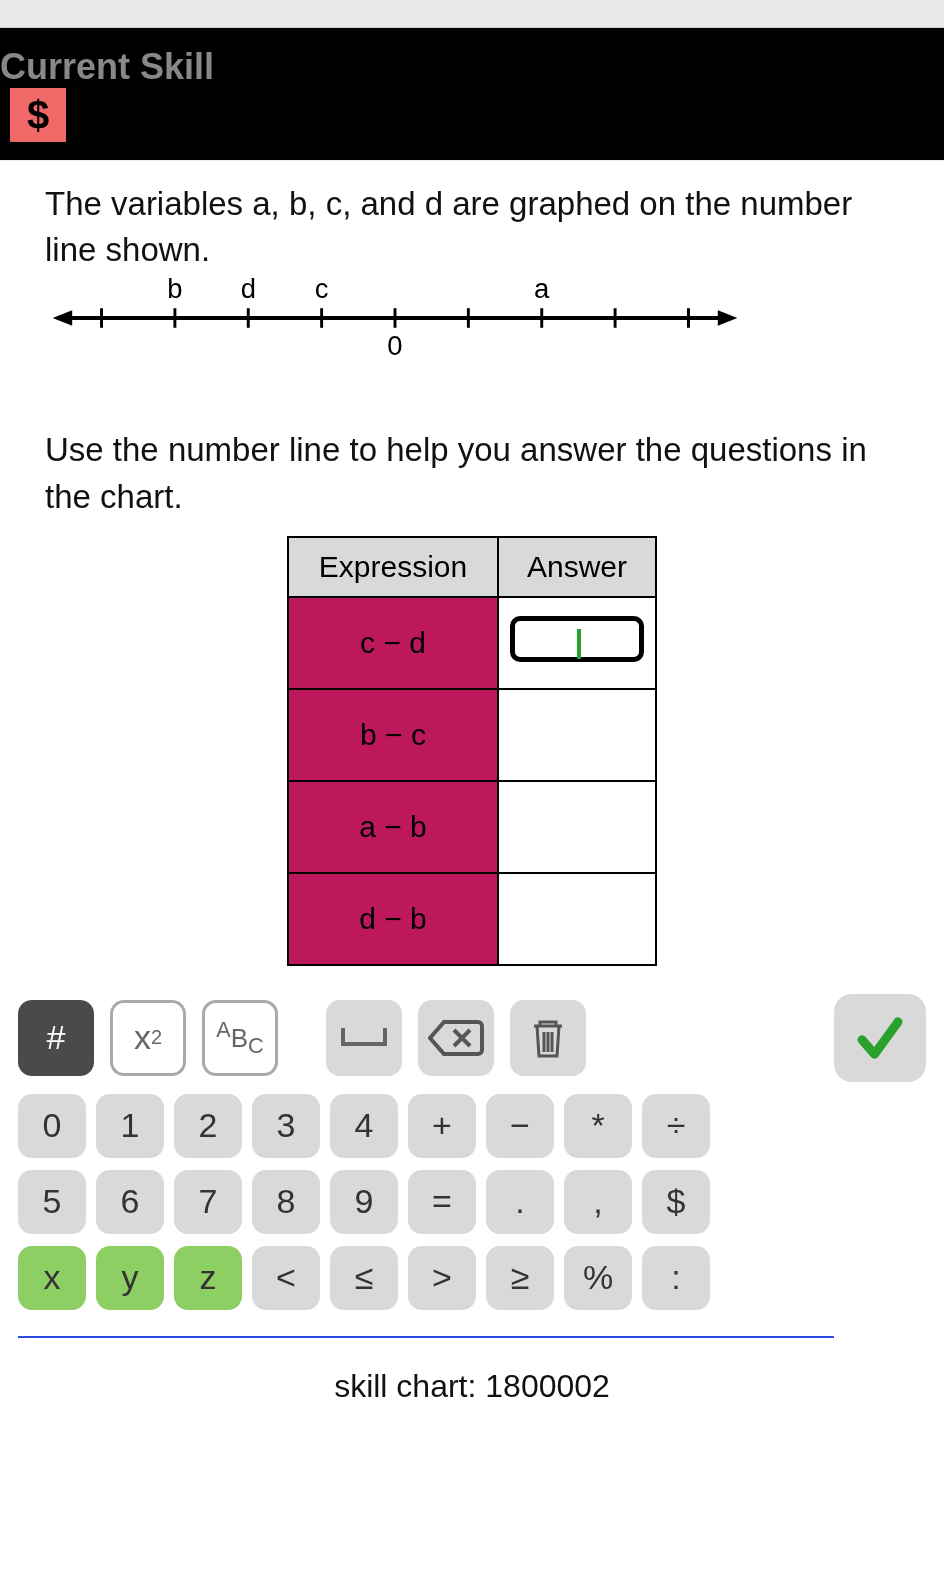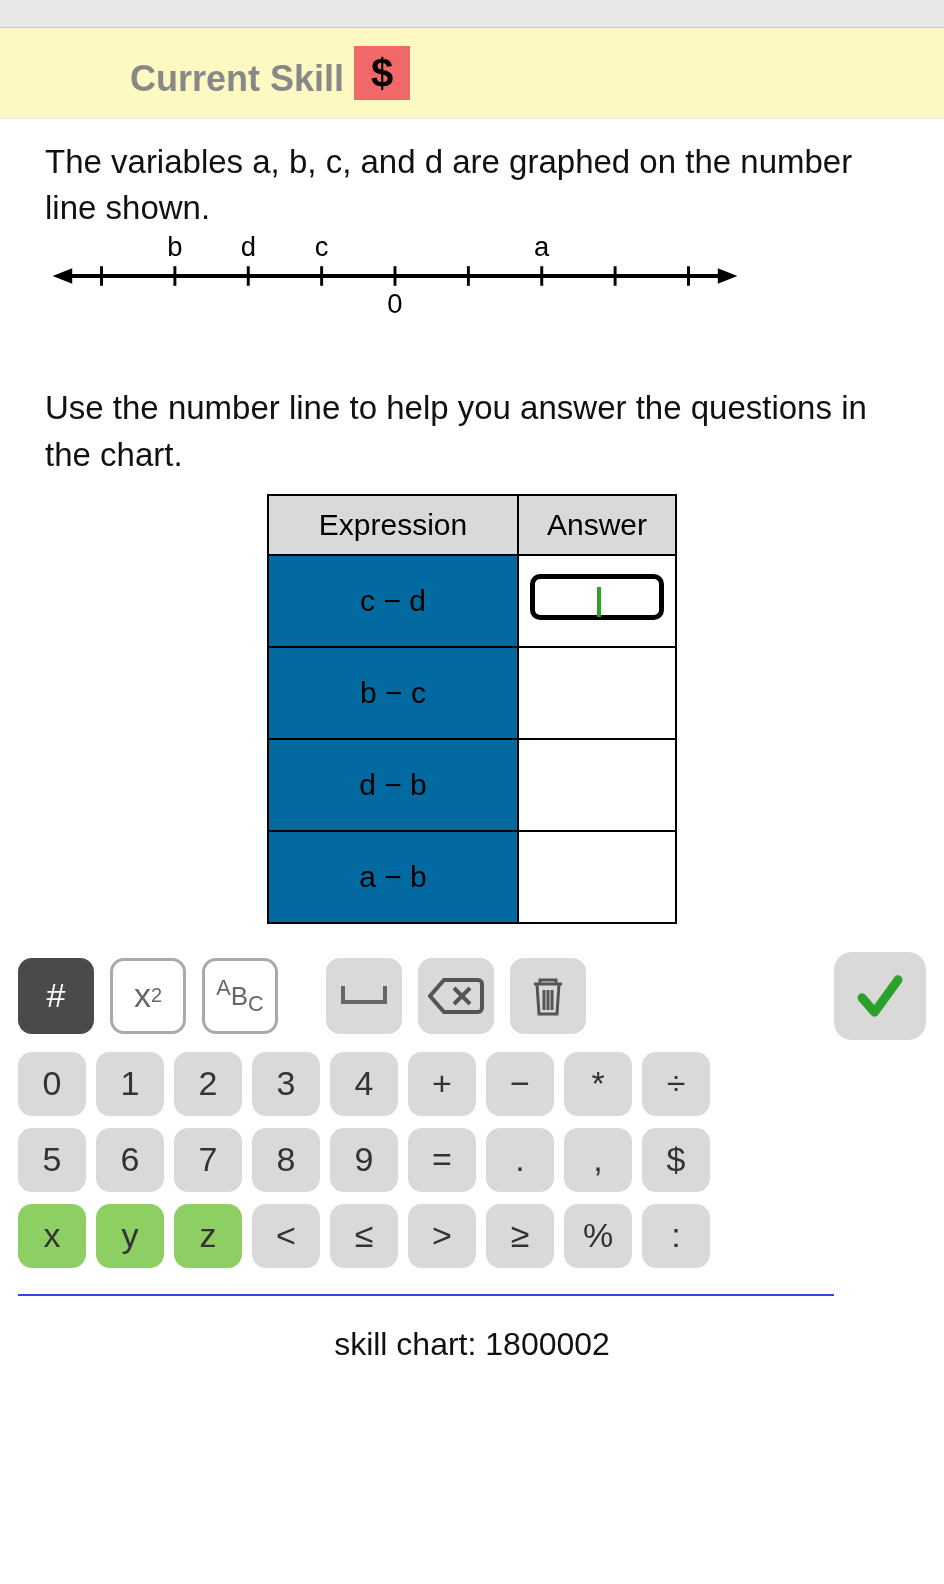--- a/index.html
+++ b/index.html
@@ -8,24 +8,25 @@
   background: #fff;
   width: 944px;
 }
 .top-bar {
   height: 28px;
   background: #e8e8e8;
   border-bottom: 1px solid #ccc;
 }
 .header {
   display: flex;
-  align-items: flex-end;
+  align-items: flex-start;
   padding: 18px 40px 18px 0;
-  background: #fef9c3;
+  background: #000000;
   border-bottom: 1px solid #eee;
+  flex-direction: column;
 }
 .header-gap { width: 130px; }
 .current-skill {
   font-size: 36px;
   font-weight: bold;
   color: #888;
 }
 .dollar-badge {
   display: inline-flex;
   align-items: center;
@@ -71,23 +72,23 @@
   border: 2px solid #000;
   font-size: 30px;
   text-align: center;
   font-weight: normal;
 }
 .table th {
   background: #d9d9d9;
   padding: 12px 18px;
 }
 .table td.expr {
-  background: #0369a1;
+  background: #be185d;
   padding: 28px 22px;
-  width: 250px;
+  width: 210px;
 }
 .table td.ans {
   background: #fff;
   padding: 8px 10px;
   width: 158px;
 }
 .input-cell {
   position: relative;
   display: inline-block;
   width: 134px;
@@ -208,25 +209,25 @@
       <td class="expr">c − d</td>
       <td class="ans">
         <span class="input-cell"><span class="cursor"></span></span>
       </td>
     </tr>
     <tr>
       <td class="expr">b − c</td>
       <td class="ans"></td>
     </tr>
     <tr>
+      <td class="expr">a − b</td>
+      <td class="ans"></td>
+    </tr>
+    <tr>
       <td class="expr">d − b</td>
-      <td class="ans"></td>
-    </tr>
-    <tr>
-      <td class="expr">a − b</td>
       <td class="ans"></td>
     </tr>
   </tbody>
     </table>
 </div>
 
 <div class="toolbar">
   <span class="tool dark">#</span>
   <span class="tool outline">
     <span>x</span>

